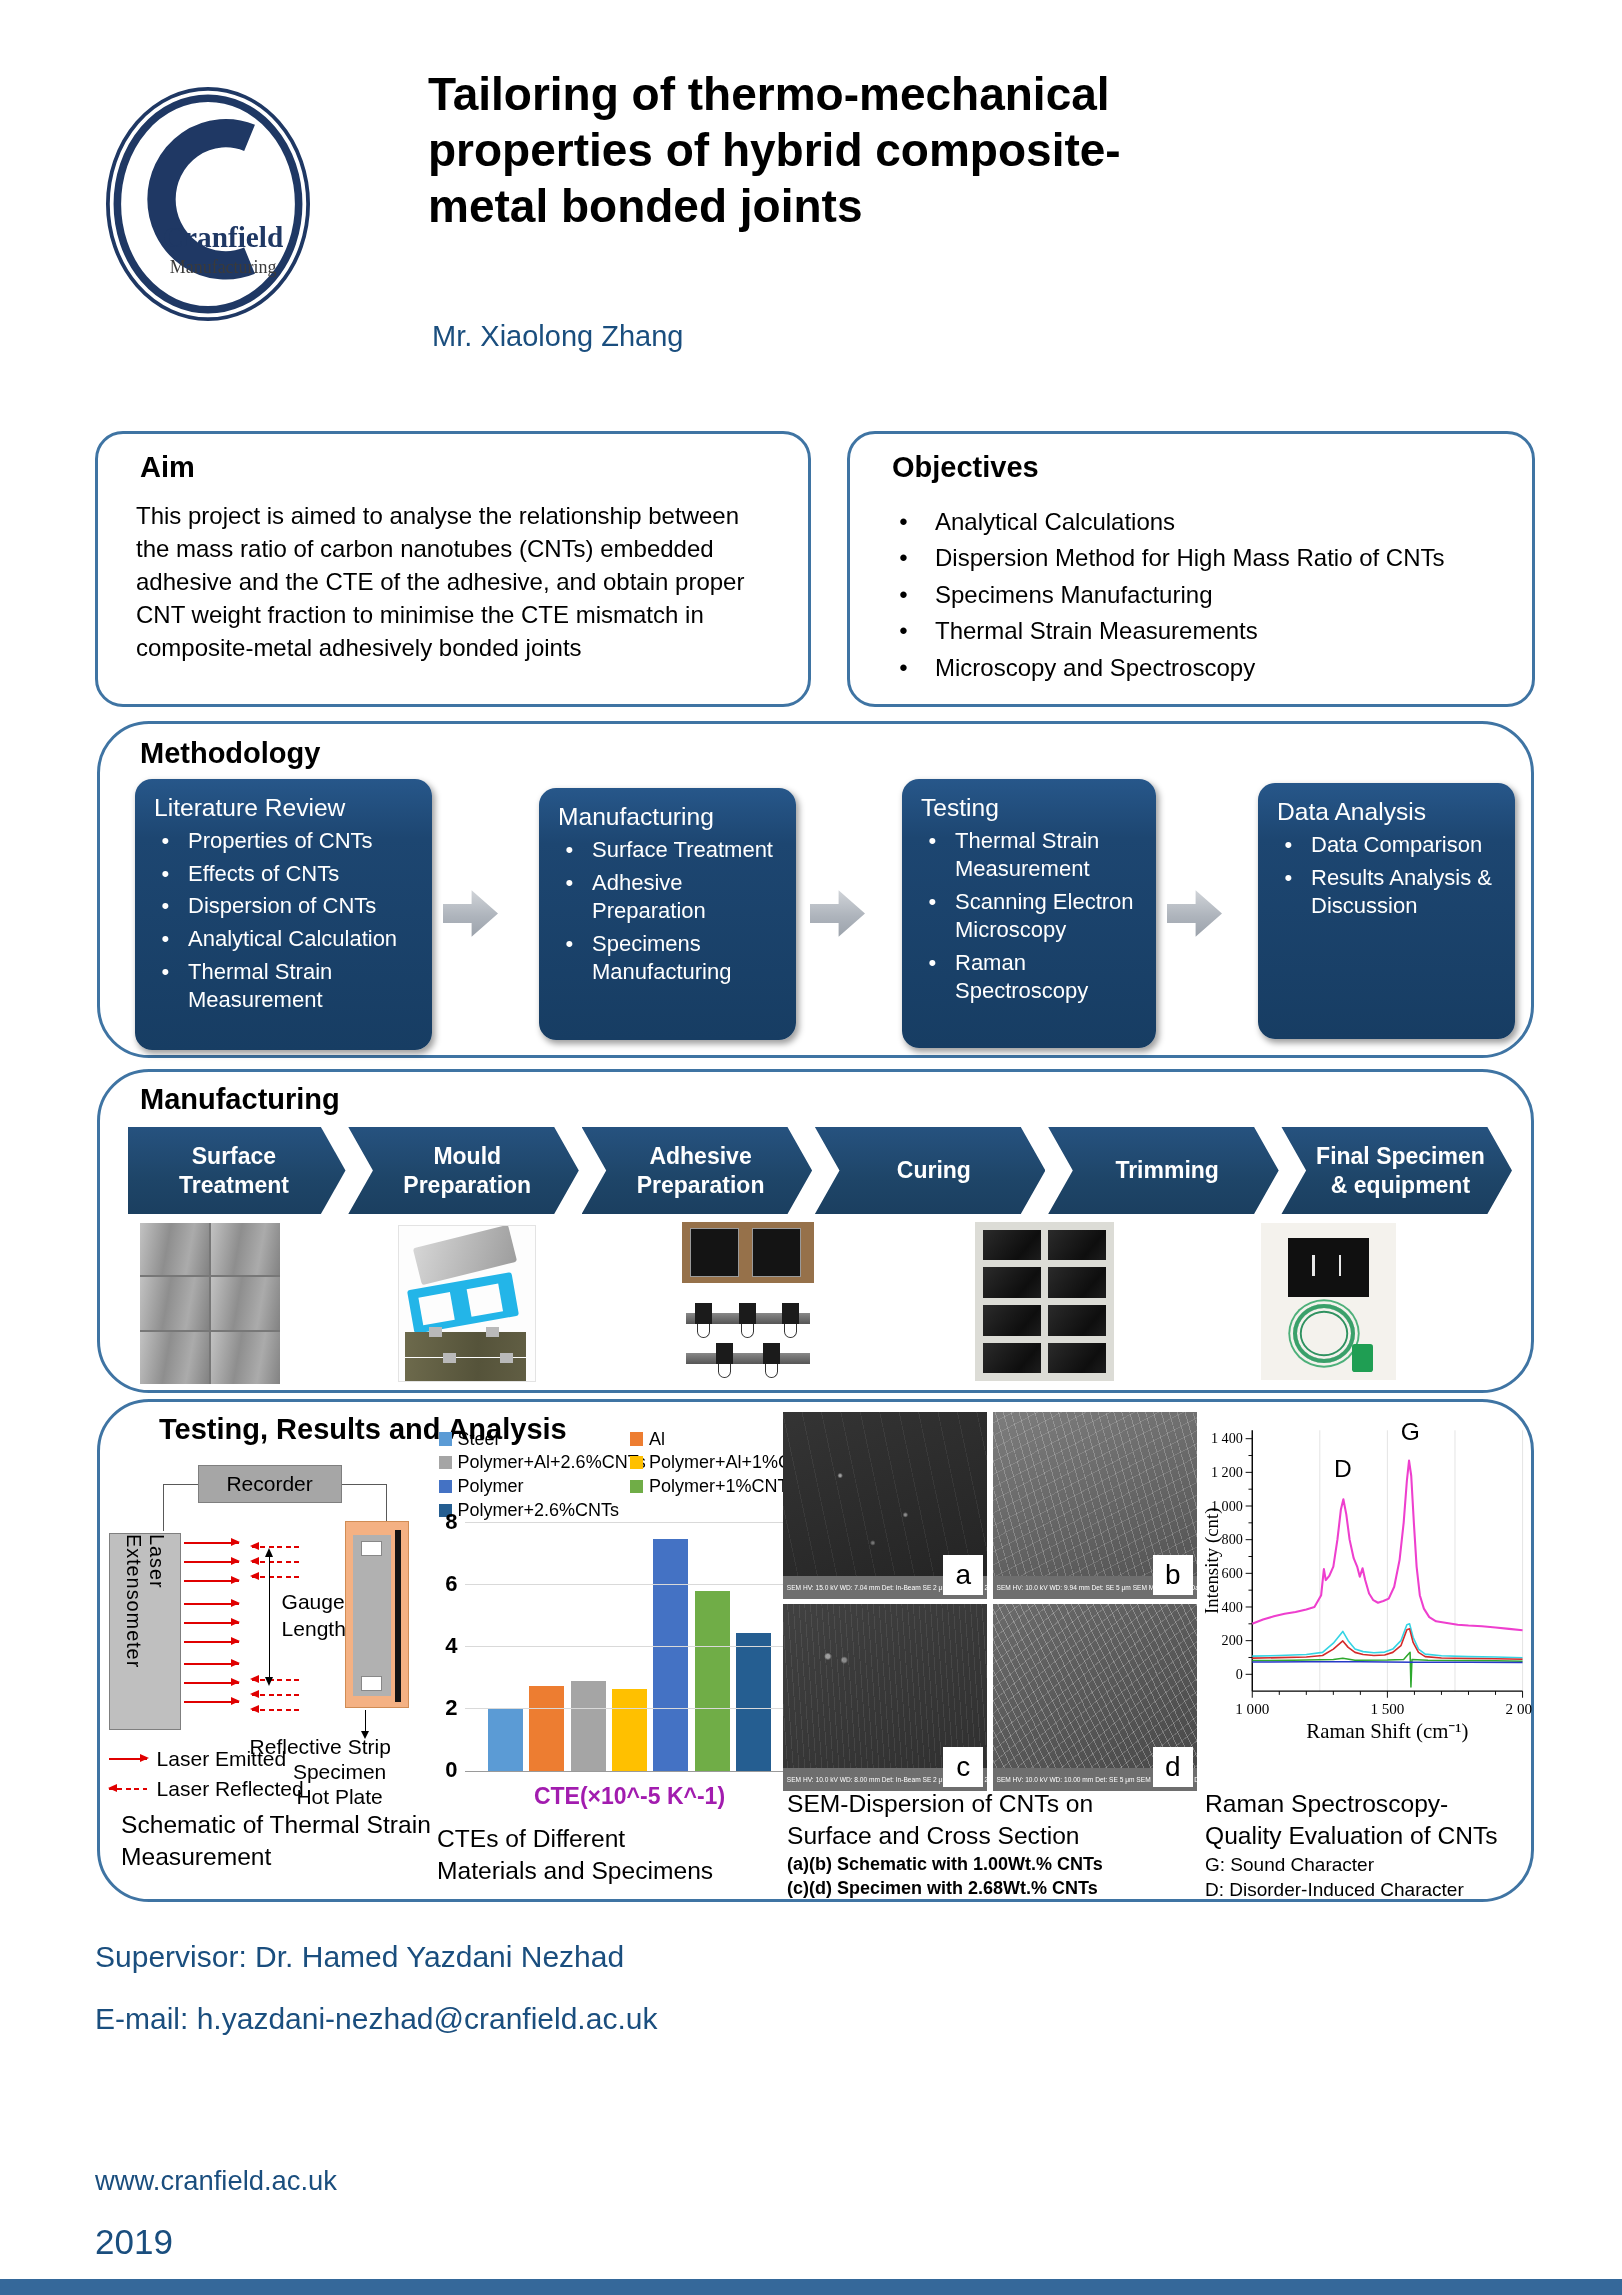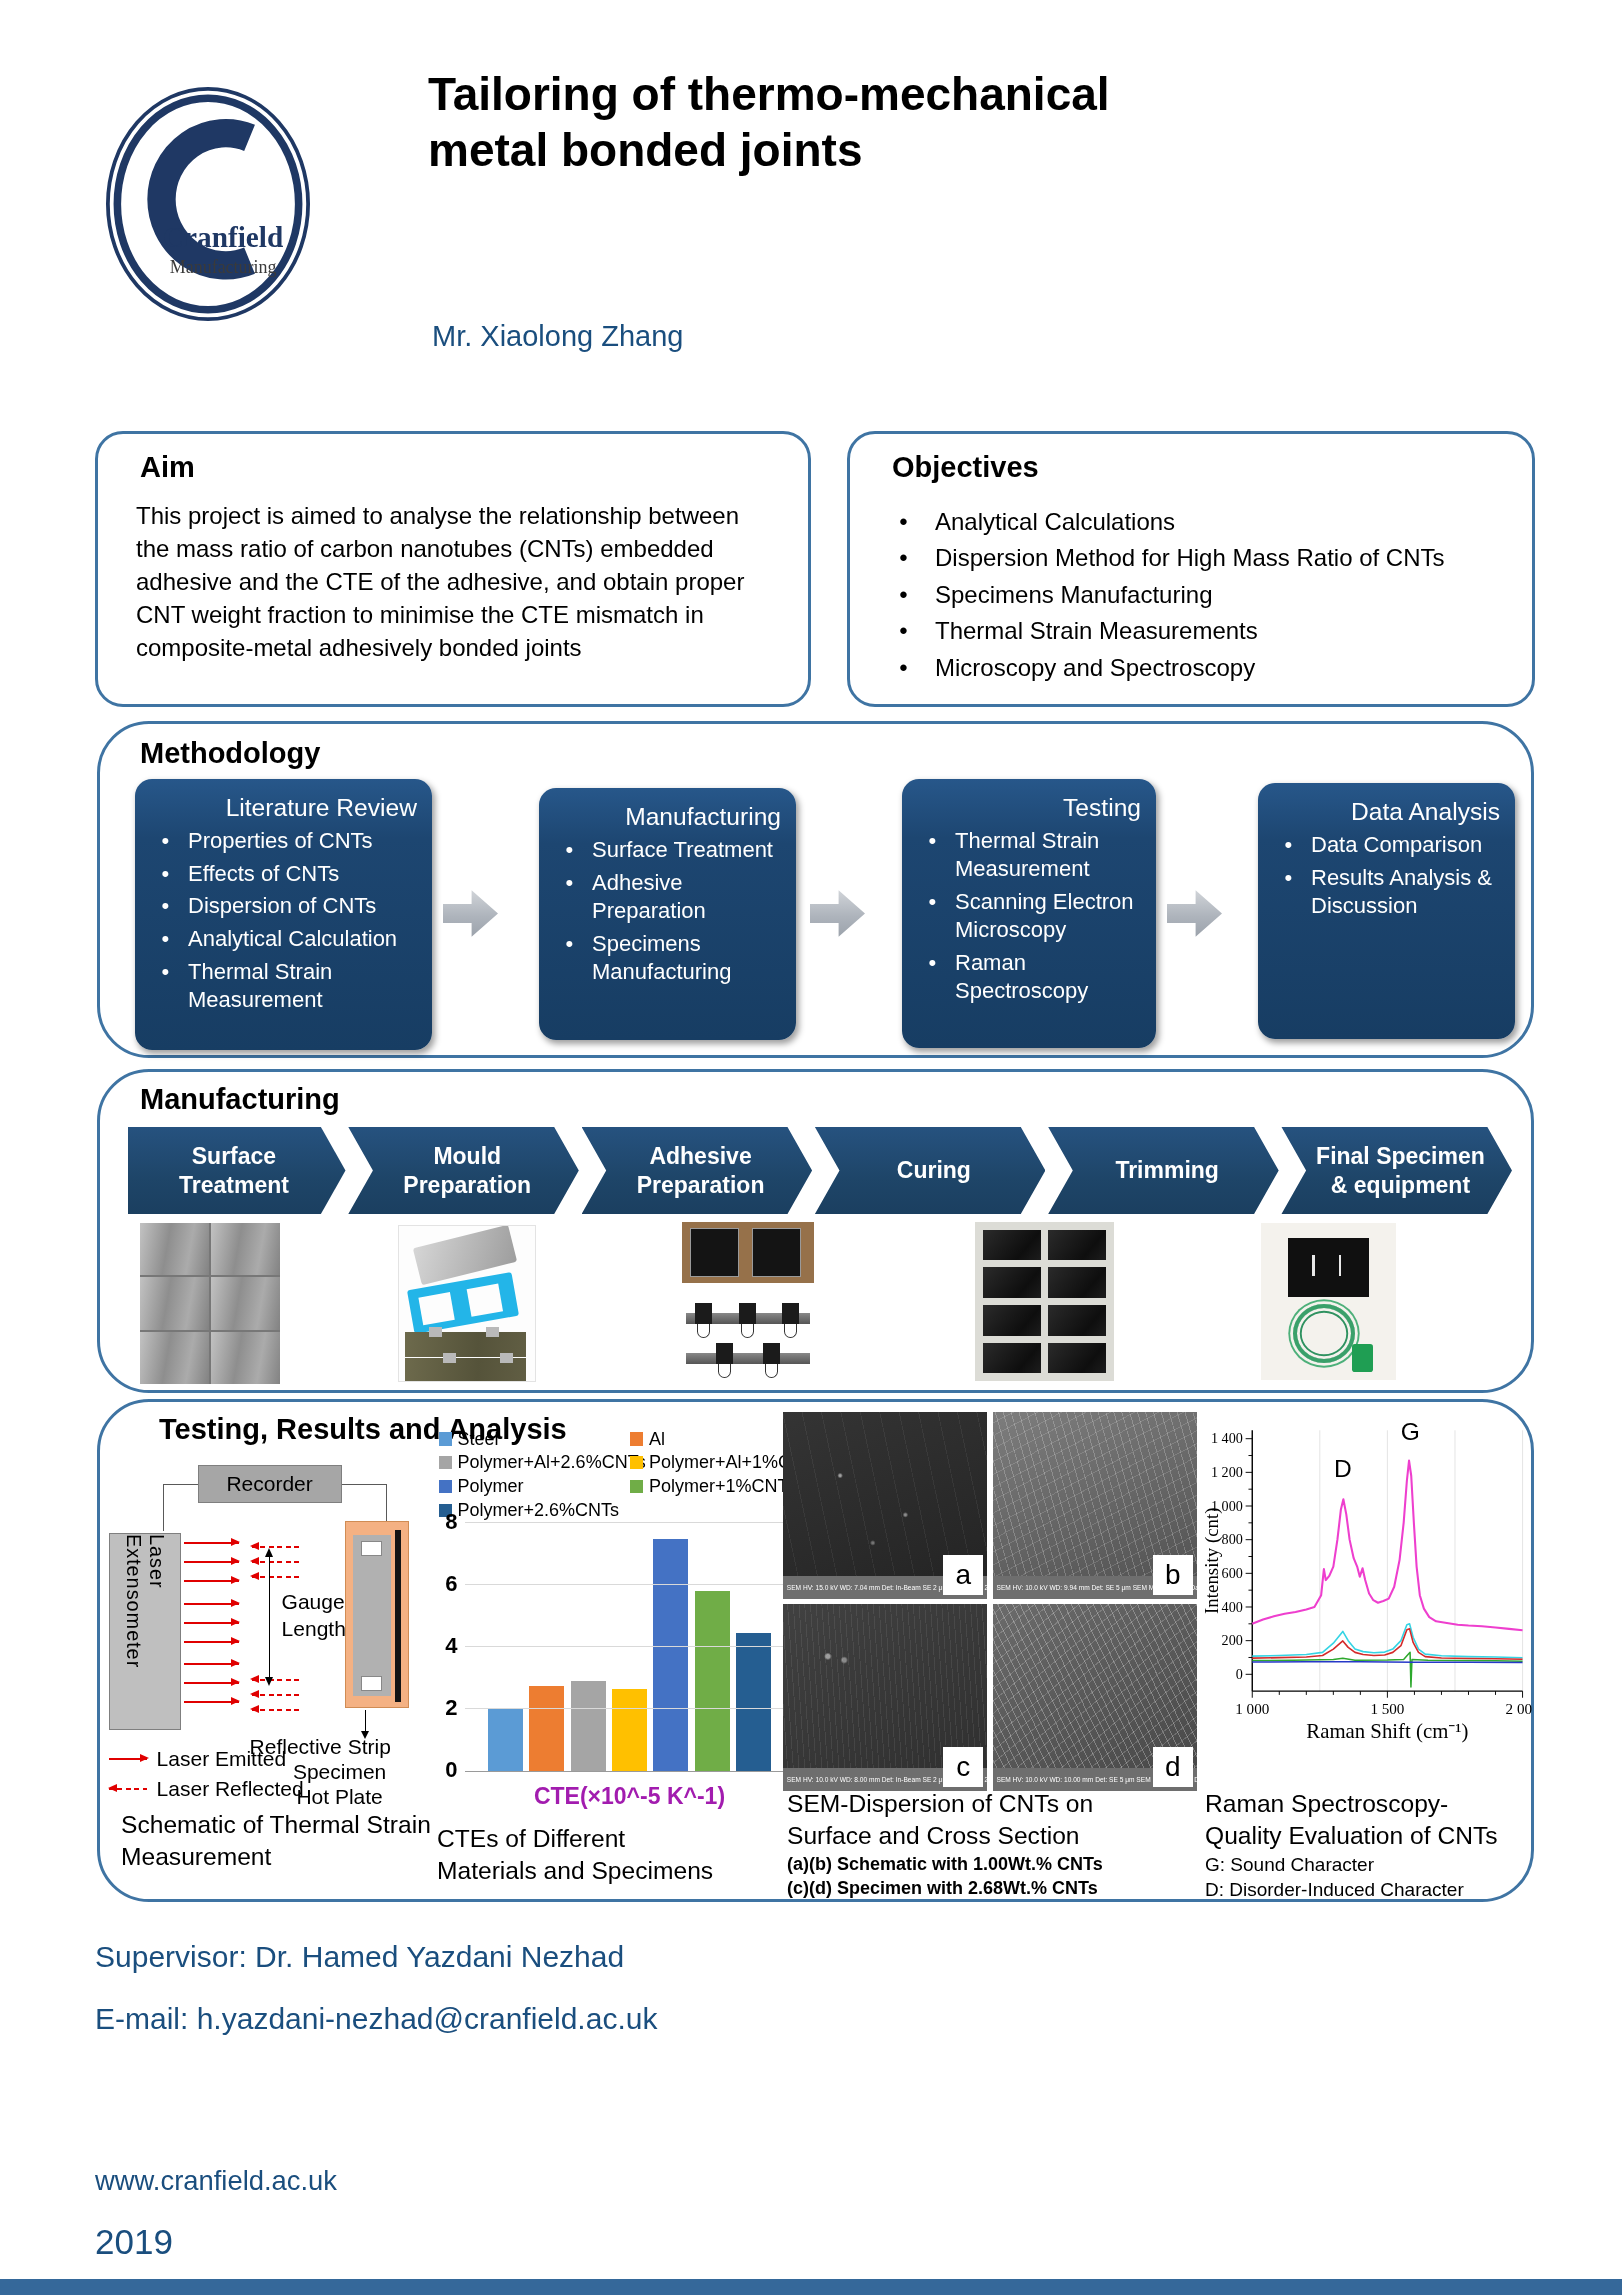--- a/index.html
+++ b/index.html
@@ -20,21 +20,21 @@
 
   .aim-text { position:absolute; left:38px; top:66px; width:642px; font-size:24px; line-height:1.37; color:#000; }
   .obj-list { position:absolute; left:36px; top:70px; width:625px; list-style:none; }
   .obj-list li { position:relative; padding-left:49px; font-size:24px; line-height:1.52; color:#000; }
   .obj-list li::before { content:"•"; position:absolute; left:13.2px; }
 
   
   .navybox { position:absolute; background:linear-gradient(180deg,#27578A 0%,#1D4671 22%,#173D63 100%);
              border-radius:17px; color:#fff; padding:15px 15px 9.5px 19px;
              box-shadow:2.8px 3.8px 6.6px rgba(0,0,0,.38); }
-  .navybox h3 { font-size:24.6px; font-weight:normal; margin-bottom:3.8px;text-align:right; }
+  .navybox h3 { font-size:24.6px; font-weight:normal; margin-bottom:3.8px; }
   .navybox ul { list-style:none; }
   .navybox li { position:relative; padding-left:34px; font-size:22px; line-height:1.28; margin-top:4.7px; }
   .navybox li::before { content:"•"; position:absolute; left:7.6px; }
   .blockarrow { position:absolute; width:55px; height:53px;
     background:linear-gradient(180deg,#D5D8DC 0%,#AEB4BC 55%,#99A0A9 100%);
     clip-path:polygon(0 32%,52% 32%,52% 6%,100% 50%,52% 94%,52% 68%,0 68%); }
 
   
   .chevrow { position:absolute; display:flex; }
   .chev { flex:1; margin-right:2.8px; background:linear-gradient(180deg,#26527F 0%,#1E4568 60%,#1B3F60 100%);
@@ -151,20 +151,21 @@
   <svg class="logo" viewBox="0 0 220 252">
     <ellipse cx="110" cy="126" rx="106" ry="122" fill="#ffffff" stroke="#1F3864" stroke-width="4"></ellipse>
     <ellipse cx="110" cy="126" rx="96" ry="112" fill="none" stroke="#1F3864" stroke-width="8"></ellipse>
     <path d="M 154 56 A 68 70 0 1 0 154 186" fill="none" stroke="#1F3864" stroke-width="30"></path>
     <text x="126" y="172" text-anchor="middle" font-family="Liberation Serif, serif" font-size="31" font-weight="bold" fill="#1F3864">Cranfield</text>
     <text x="126" y="199" text-anchor="middle" font-family="Liberation Serif, serif" font-size="19" fill="#3a3a3a">Manufacturing</text>
   </svg>
 
   <div class="title">
     <span>Tailoring of thermo-mechanical</span>
+    <span>properties of hybrid composite-</span>
     <span>metal bonded joints</span>
   </div>
   <div class="author">Mr. Xiaolong Zhang</div>
 
   <section class="secbox r42" style="left:95px; top:431px; width:716px; height:276px;">
     <h2 class="sec-heading" style="left:42px; top:17px;">Aim</h2>
     <p class="aim-text">This project is aimed to analyse the relationship between the mass ratio of carbon nanotubes (CNTs) embedded adhesive and the CTE of the adhesive, and obtain proper CNT weight fraction to minimise the CTE mismatch in composite-metal adhesively bonded joints</p>
   </section>
 
   <section class="secbox r42" style="left:847px; top:431px; width:688px; height:276px;">

